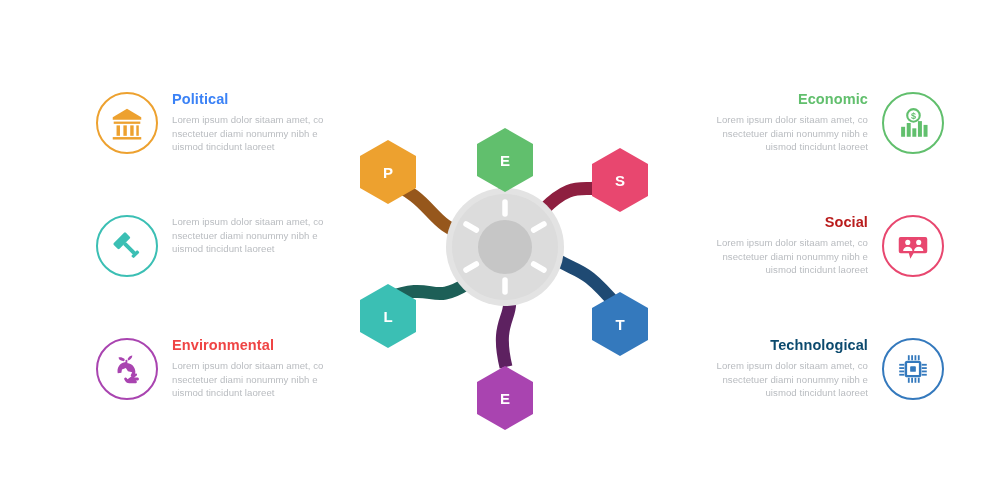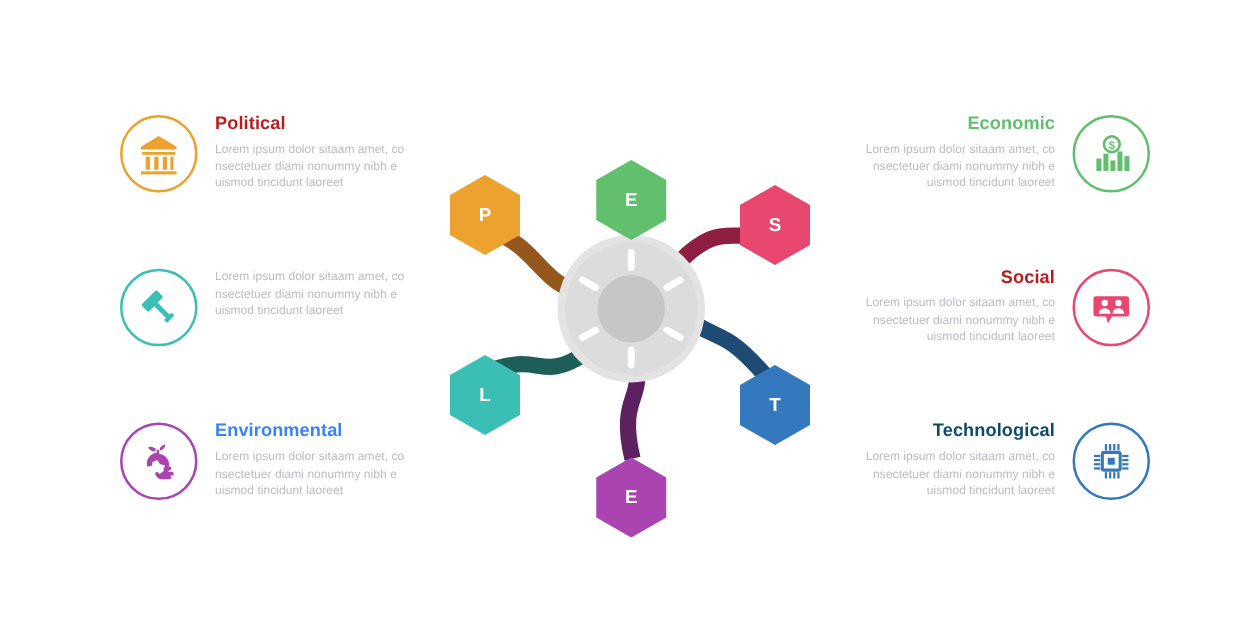--- a/index.html
+++ b/index.html
@@ -7,21 +7,21 @@
   body{
     width:1008px;height:500px;background:#ffffff;
     font-family:"Liberation Sans", sans-serif;
     overflow:hidden;position:relative;
   }
   .stage{position:relative;width:1008px;height:500px;}
 
   
   .item{position:absolute;display:flex;align-items:flex-start;}
   .item.left{left:96px;}
-  .item.right{left:672px;justify-content:space-between;}
+  .item.right{left:696px;justify-content:space-between;}
   .item-0{top:92px;}
   .item-1{top:215px;}
   .item-2{top:338px;}
 
   .icon-badge{
     width:62px;height:62px;border-radius:50%;
     border:2.5px solid currentColor;
     box-sizing:border-box;
     display:flex;align-items:center;justify-content:center;
     flex:0 0 auto;
@@ -61,21 +61,21 @@
         <path d="M20 5 L35 14 L35 16.5 L5 16.5 L5 14 Z"></path>
         <rect x="6" y="18.5" width="28" height="2.4"></rect>
         <rect x="9" y="22.5" width="3.6" height="11"></rect>
         <rect x="16.2" y="22.5" width="3.6" height="11"></rect>
         <rect x="23.4" y="22.5" width="3.6" height="11"></rect>
         <rect x="29.8" y="22.5" width="2.6" height="11"></rect>
         <rect x="5" y="34.8" width="30" height="2.6"></rect>
       </svg>
     </div>
     <div class="txt">
-      <p class="title" style="color:#b91c1c">Political</p>
+      <p class="title" style="color:#3b82f6">Political</p>
       <p class="desc">Lorem ipsum dolor sitaam amet, co
 nsectetuer diami nonummy  nibh e
 uismod tincidunt laoreet</p>
     </div>
   </div>
 
   <div class="item left item-1">
     <div class="icon-badge" style="color:#3bbfb4">
       <svg width="38" height="38" viewBox="0 0 40 40" fill="currentColor" aria-hidden="true">
         <g transform="rotate(-45 20 20)">
@@ -96,21 +96,21 @@
     <div class="icon-badge" style="color:#a944b0">
       <svg width="38" height="38" viewBox="0 0 40 40" fill="currentColor" aria-hidden="true">
         <path d="M17.6 9.5c-2.6-2-5.6-2.1-6.6-1.3 1 2.4 3.4 3.7 6.1 3.5z"></path>
         <path d="M20.6 9.6c1.2-2.6 3.7-3.8 5-3.7-.1 2.5-1.8 4.4-4.3 5.1z"></path>
         <rect x="18.4" y="10.2" width="2" height="4.6" rx="0.9"></rect>
         <path d="M19.4 13.6c5.2 0 9.4 4.2 9.4 9.4 0 2.6-1 4.9-2.7 6.6l-2.3-2.7 1.6-3.4-4.4-1.1-2.2-3.4-4.1 1.6-.6 3.3-3.8.6c-.2-.8-.3-1.6-.3-2.5 0-5.2 4.2-9.4 9.4-9.4z"></path>
         <path d="M24.1 28.2l4.5-3.3c.9-.6 2-.2 2 .9 0 .5-.2.9-.6 1.2l-2.5 1.9h3.4c1 0 1.7.7 1.7 1.6s-.7 1.6-1.7 1.6h-1.8c.8.2 1.3.8 1.3 1.5 0 .9-.7 1.5-1.7 1.5h-6.4c-1.8 0-3.2-.8-4-2.1l-1.1-1.9c-.4-.8-.1-1.7.7-2 .6-.3 1.3-.1 1.7.4l1 1.2z"></path>
       </svg>
     </div>
     <div class="txt">
-      <p class="title" style="color:#3b82f6">Environmental</p>
+      <p class="title" style="color:#ef4444">Environmental</p>
       <p class="desc">Lorem ipsum dolor sitaam amet, co
 nsectetuer diami nonummy  nibh e
 uismod tincidunt laoreet</p>
     </div>
   </div>
 
   <div class="item right item-0">
     <div class="txt">
       <p class="title" style="color:#61bf6d">Economic</p>
       <p class="desc">Lorem ipsum dolor sitaam amet, co

